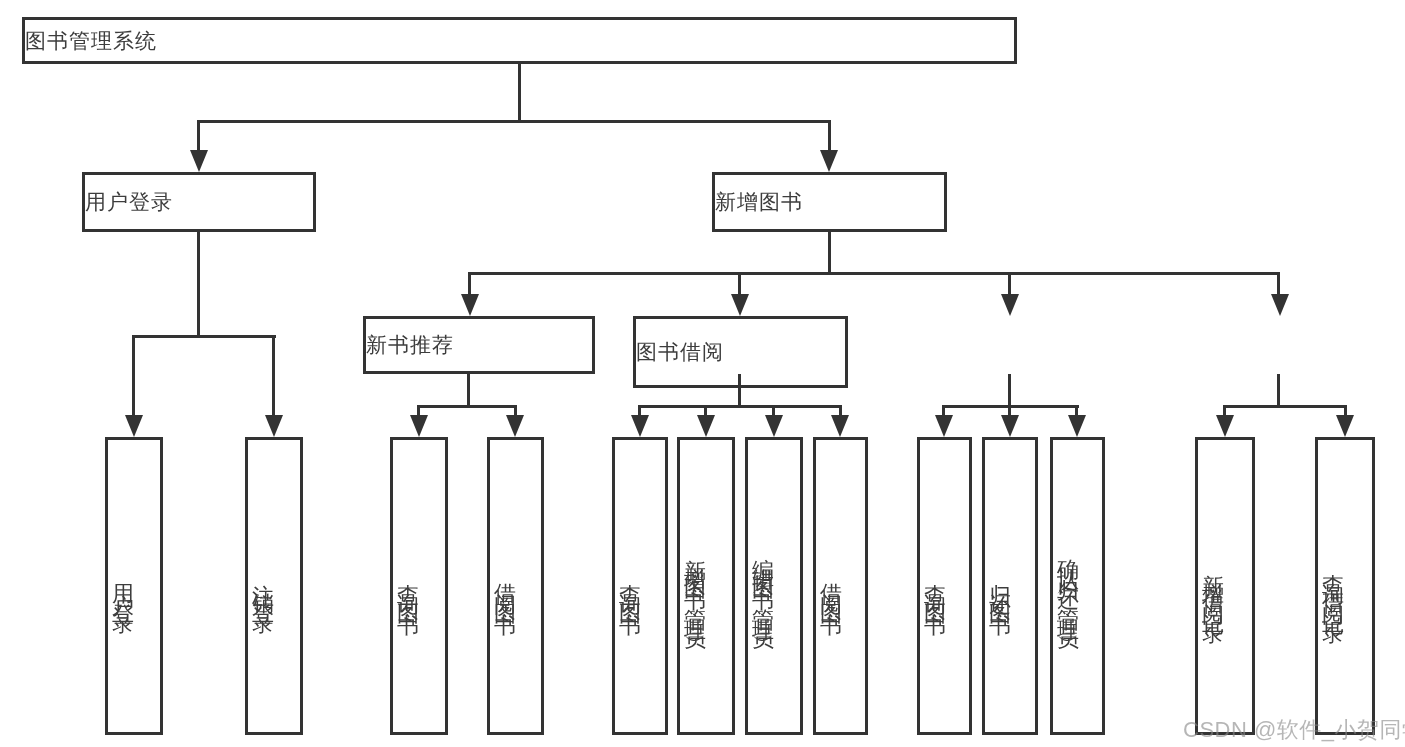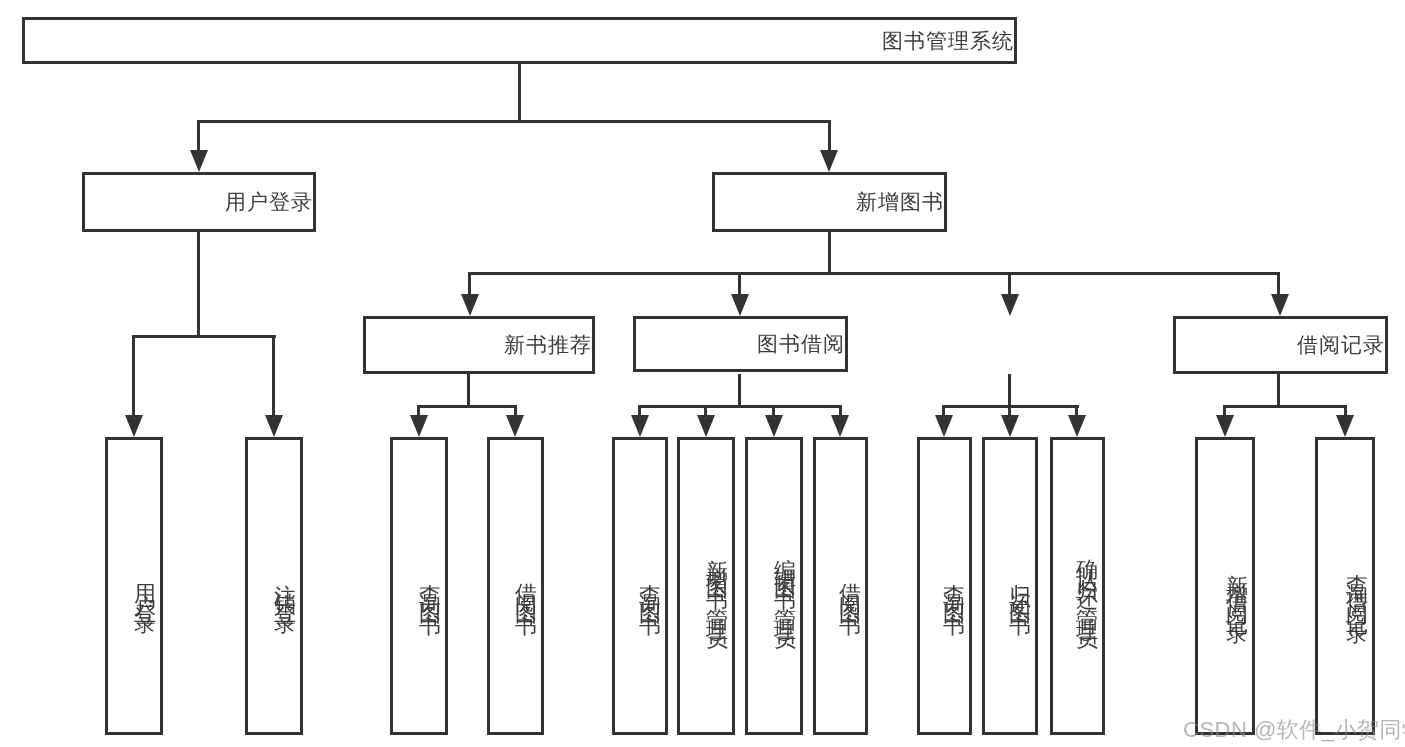--- a/index.html
+++ b/index.html
@@ -8,21 +8,21 @@
     width:1405px;height:747px;
     background:#ffffff;
     font-family:"Liberation Sans","DejaVu Sans",sans-serif;
     overflow:hidden;
   }
   .node{
     position:absolute;
     box-sizing:border-box;
     border:3px solid #333333;
     background:#ffffff;
-    display:flex;align-items:center;justify-content:flex-end;
+    display:flex;align-items:center;justify-content:flex-start;
     color:#3d3d3d;
     font-size:21px;
     letter-spacing:1px;
   }
   .leaf{
     font-size:22px;
   }
   .vtext{
     writing-mode:vertical-rl;
     text-orientation:mixed;
@@ -91,25 +91,22 @@
   <div class="vline" style="left:738px;top:272px;height:26px;"></div>
   <div class="arrow" style="left:731px;top:294px;"></div>
   <div class="vline" style="left:1008px;top:272px;height:26px;"></div>
   <div class="arrow" style="left:1001px;top:294px;"></div>
   <div class="vline" style="left:1277px;top:272px;height:26px;"></div>
   <div class="arrow" style="left:1271px;top:294px;"></div>
 
   <div class="node" style="left:363px;top:316px;width:232px;height:58px;">
     <span>新书推荐</span>
   </div>
-  <div class="node" style="left:633px;top:316px;width:215px;height:56px;">
+  <div class="node" style="left:633px;top:316px;width:215px;height:72px;">
     <span>图书借阅</span>
-  </div>
-  <div class="node" style="left:1173px;top:316px;width:215px;height:58px;">
-    <span>借阅记录</span>
   </div>
 
   <div class="vline" style="left:467px;top:374px;height:34px;"></div>
   <div class="hline" style="left:417px;top:405px;width:100px;"></div>
   <div class="vline" style="left:417px;top:405px;height:14px;"></div>
   <div class="arrow" style="left:410px;top:415px;"></div>
   <div class="vline" style="left:514px;top:405px;height:14px;"></div>
   <div class="arrow" style="left:506px;top:415px;"></div>
 
   <div class="vline" style="left:738px;top:374px;height:34px;"></div>

